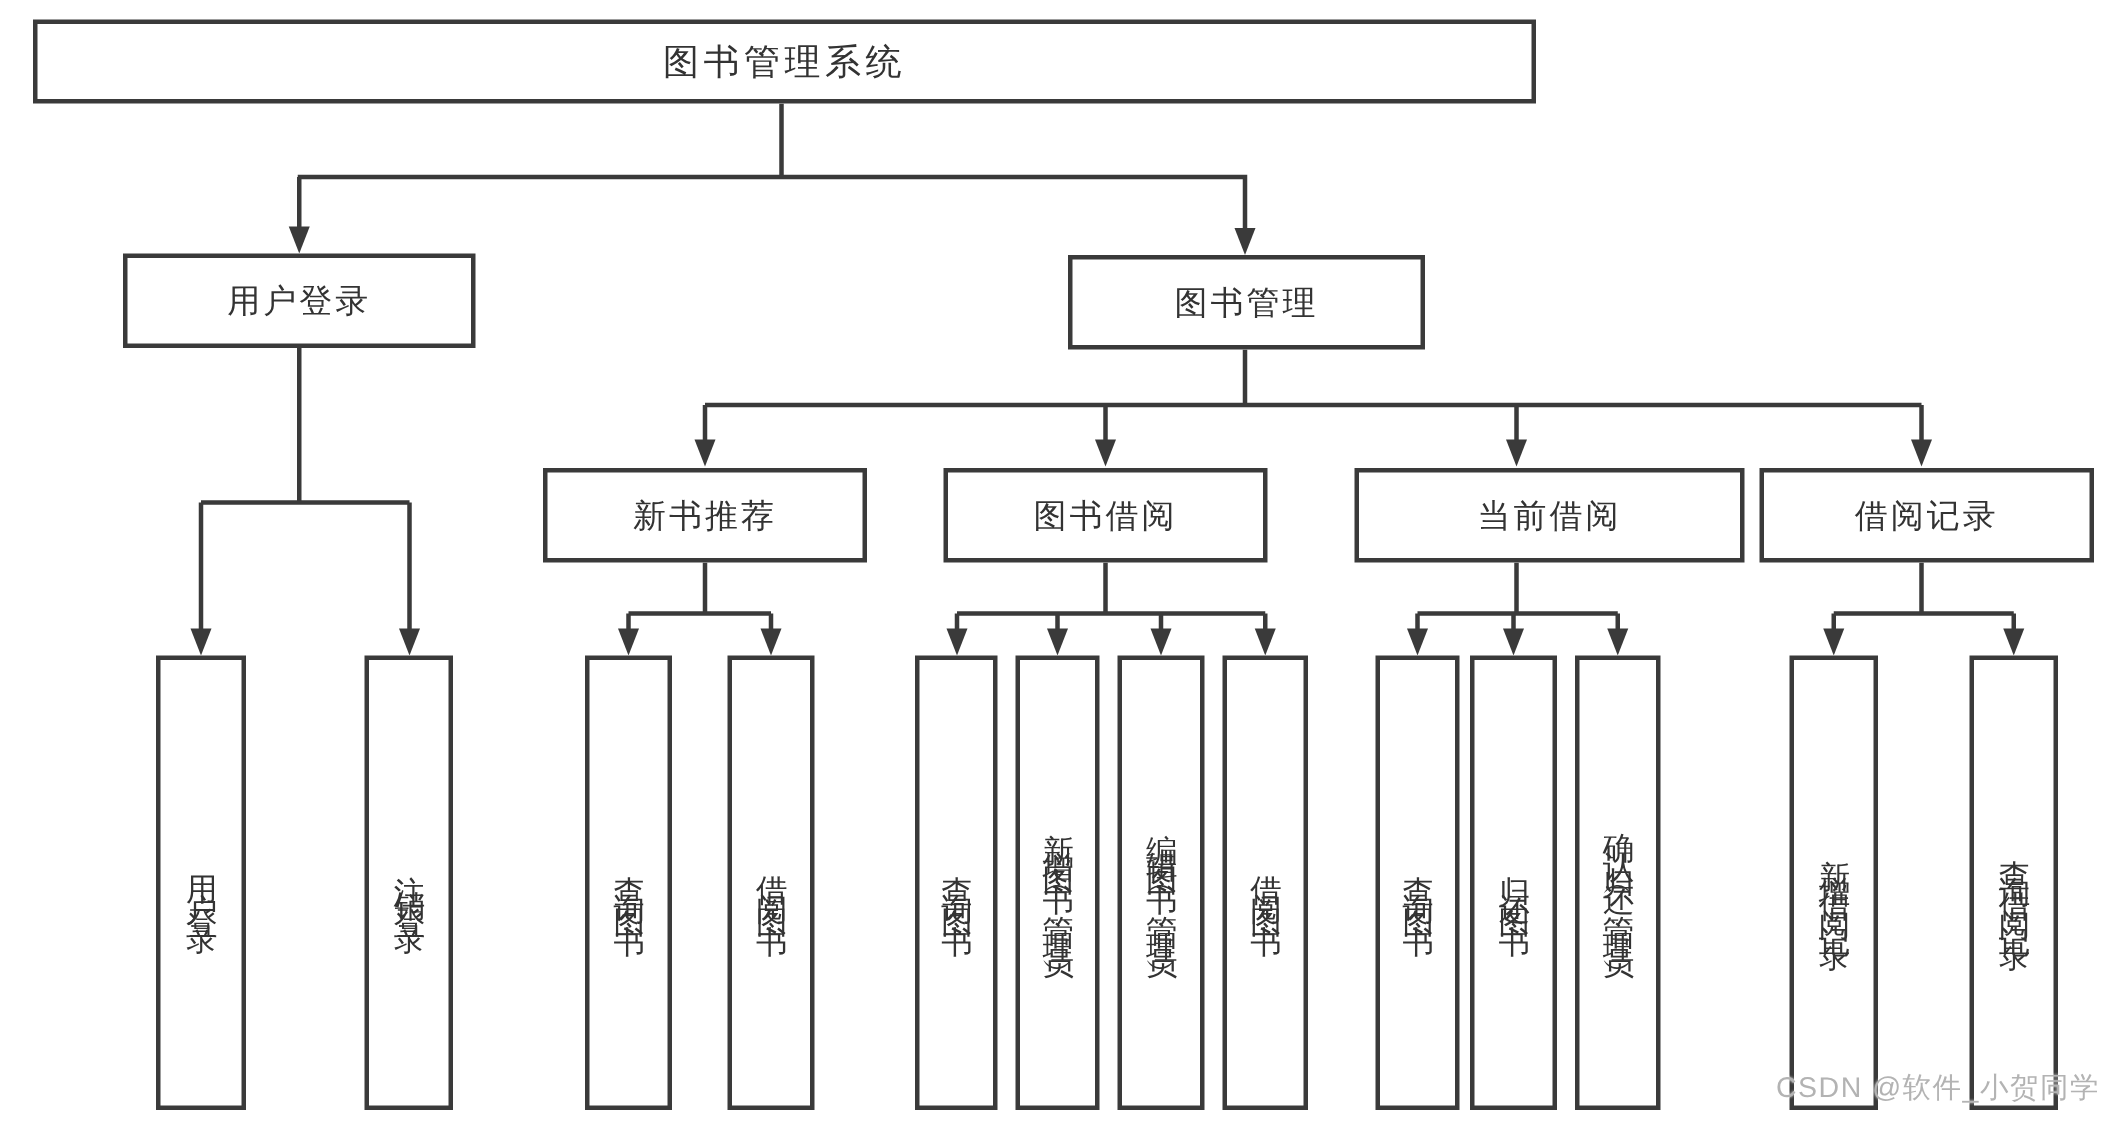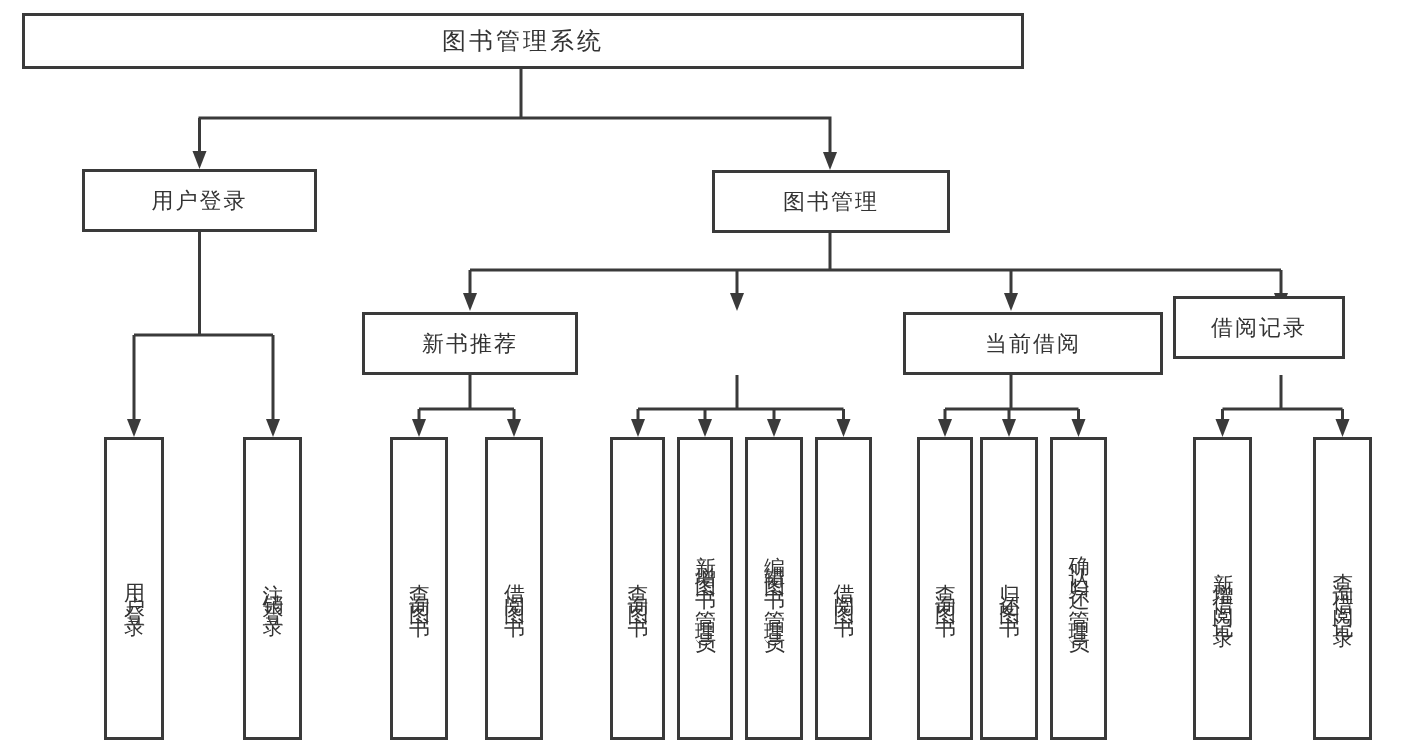--- a/index.html
+++ b/index.html
@@ -1,18 +1,18 @@
 <!DOCTYPE html>
 <html><head>
 <meta charset="utf-8">
 <style>
   html,body{margin:0;padding:0;background:#ffffff;}
   .stage{
     position:relative;width:1405px;height:747px;background:#ffffff;overflow:hidden;
-    font-family:Liberation Serif, serif;color:#333333;
+    font-family:Liberation Sans, sans-serif;color:#333333;
   }
   .wires{position:absolute;left:0;top:0;}
   .box{
     position:absolute;box-sizing:border-box;border:3px solid #3a3a3a;background:#ffffff;
     display:flex;align-items:center;justify-content:center;
     font-size:22px;letter-spacing:2px;color:#333333;white-space:nowrap;
   }
   .box.l1{font-size:24px;letter-spacing:3px;}
   .box.vert{
     writing-mode:vertical-rl;font-size:21px;letter-spacing:11px;
@@ -67,35 +67,37 @@
       <polygon points="1335.5,419 1349.5,419 1342.5,437"></polygon>
     </g>
   </svg>
 
   <div class="box l1" style="left:22px;top:13px;width:1002px;height:56px">图书管理系统</div>
 
   <div class="box" style="left:82px;top:169px;width:235px;height:63px">用户登录</div>
   <div class="box" style="left:362px;top:312px;width:216px;height:63px">新书推荐</div>
 
   <div class="box" style="left:712px;top:170px;width:238px;height:63px">图书管理</div>
+  <div class="box" style="left:629px;top:312px;width:216px;height:63px">图书借阅</div>
   <div class="box" style="left:903px;top:312px;width:260px;height:63px">当前借阅</div>
-  <div class="box" style="left:1173px;top:296px;width:172px;height:63px">借阅记录</div>
+  <div class="box" style="left:1173px;top:312px;width:223px;height:63px">借阅记录</div>
 
   <div class="box vert" style="left:104px;top:437px;width:60px;height:303px">用户登录</div>
   <div class="box vert" style="left:243px;top:437px;width:59px;height:303px">注销登录</div>
 
   <div class="box vert" style="left:390px;top:437px;width:58px;height:303px">查询图书</div>
   <div class="box vert" style="left:485px;top:437px;width:58px;height:303px">借阅图书</div>
 
   <div class="box vert" style="left:610px;top:437px;width:55px;height:303px">查询图书</div>
   <div class="box vert" style="left:677px;top:437px;width:56px;height:303px">新增图书（管理员）</div>
   <div class="box vert" style="left:745px;top:437px;width:58px;height:303px">编辑图书（管理员）</div>
   <div class="box vert" style="left:815px;top:437px;width:57px;height:303px">借阅图书</div>
 
   <div class="box vert" style="left:917px;top:437px;width:56px;height:303px">查询图书</div>
   <div class="box vert" style="left:980px;top:437px;width:58px;height:303px">归还图书</div>
   <div class="box vert" style="left:1050px;top:437px;width:57px;height:303px">确认归还（管理员）</div>
 
   <div class="box vert" style="left:1193px;top:437px;width:59px;height:303px">新增借阅记录</div>
   <div class="box vert" style="left:1313px;top:437px;width:59px;height:303px">查询借阅记录</div>
 
+  <div class="watermark">CSDN @软件_小贺同学</div>
 
 </div>
 
 </body></html>

